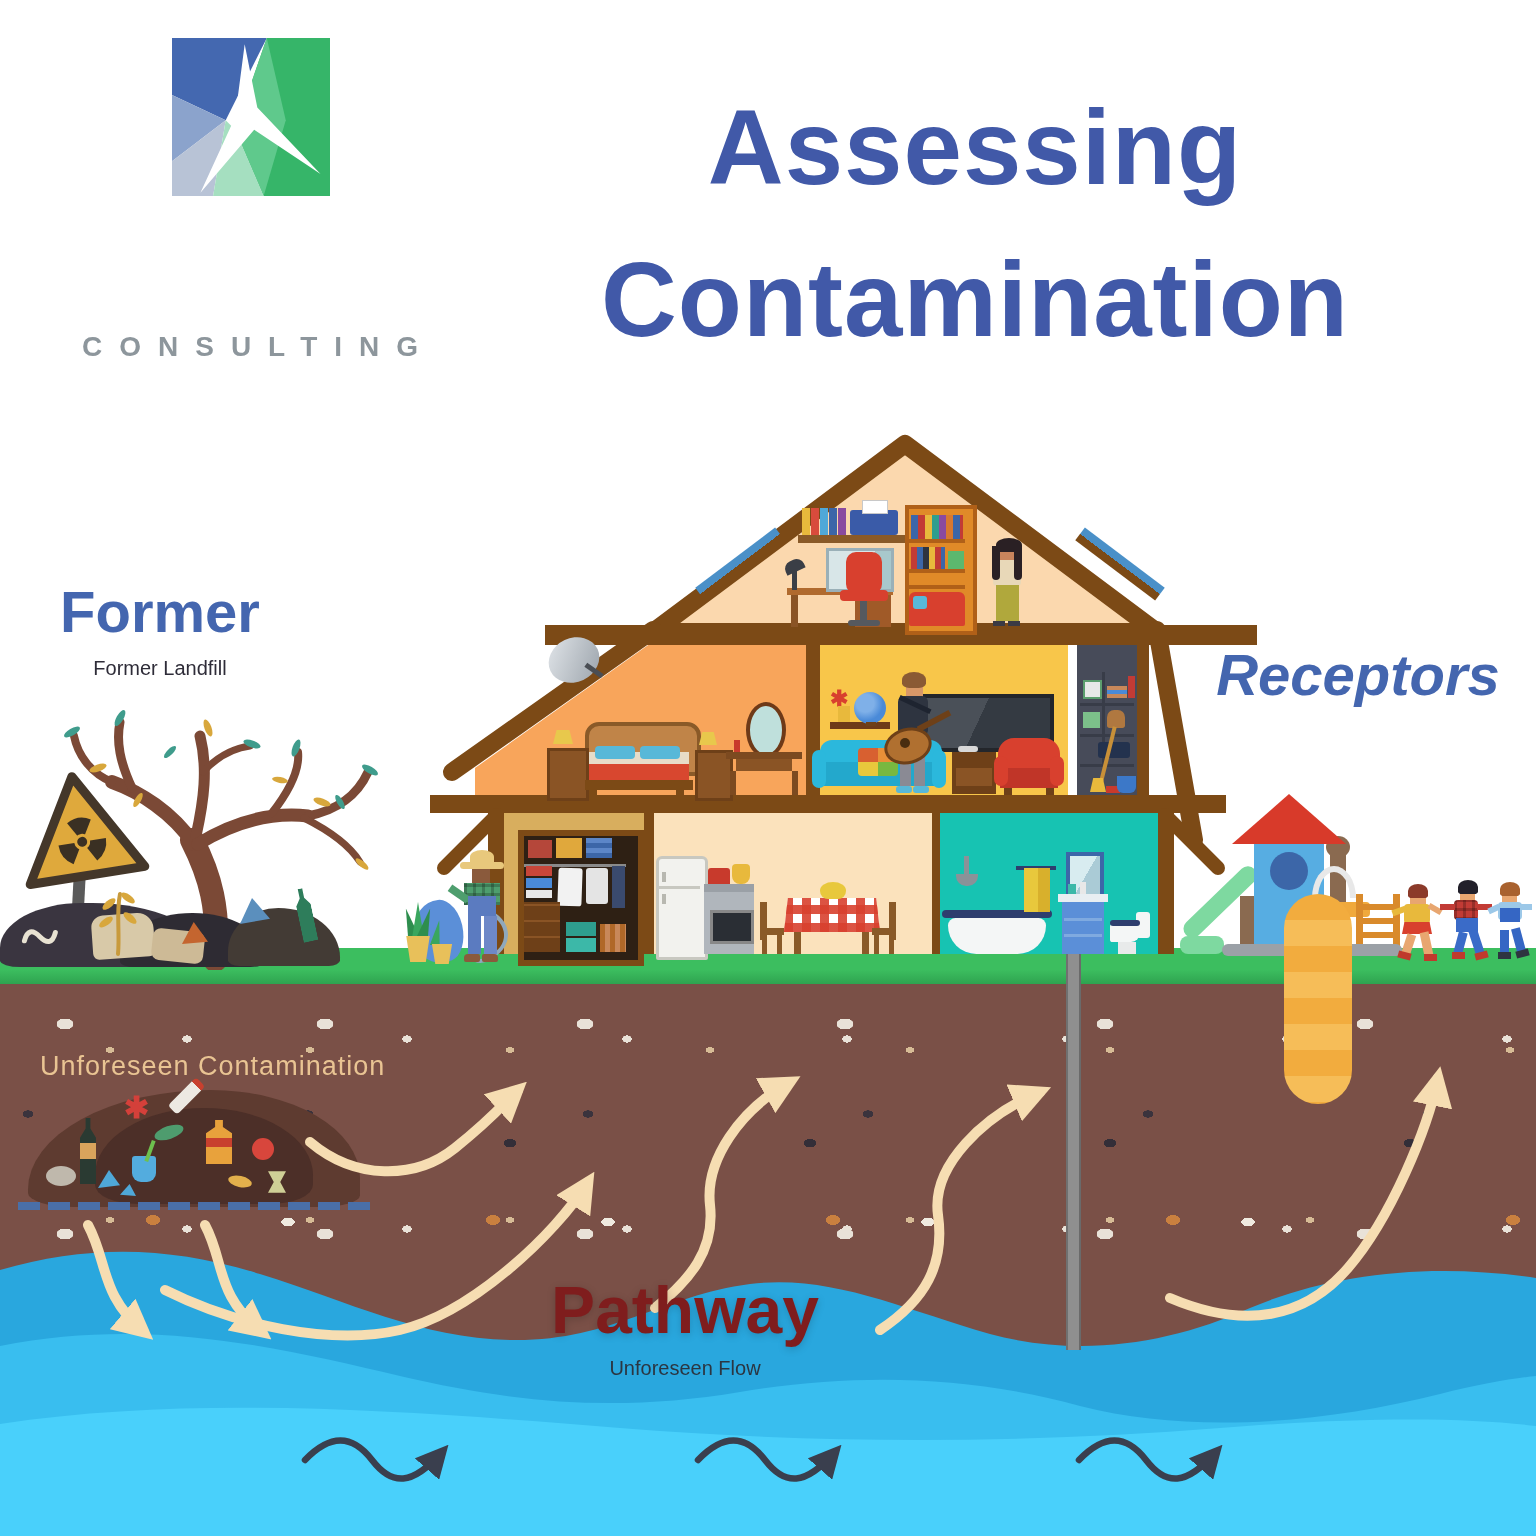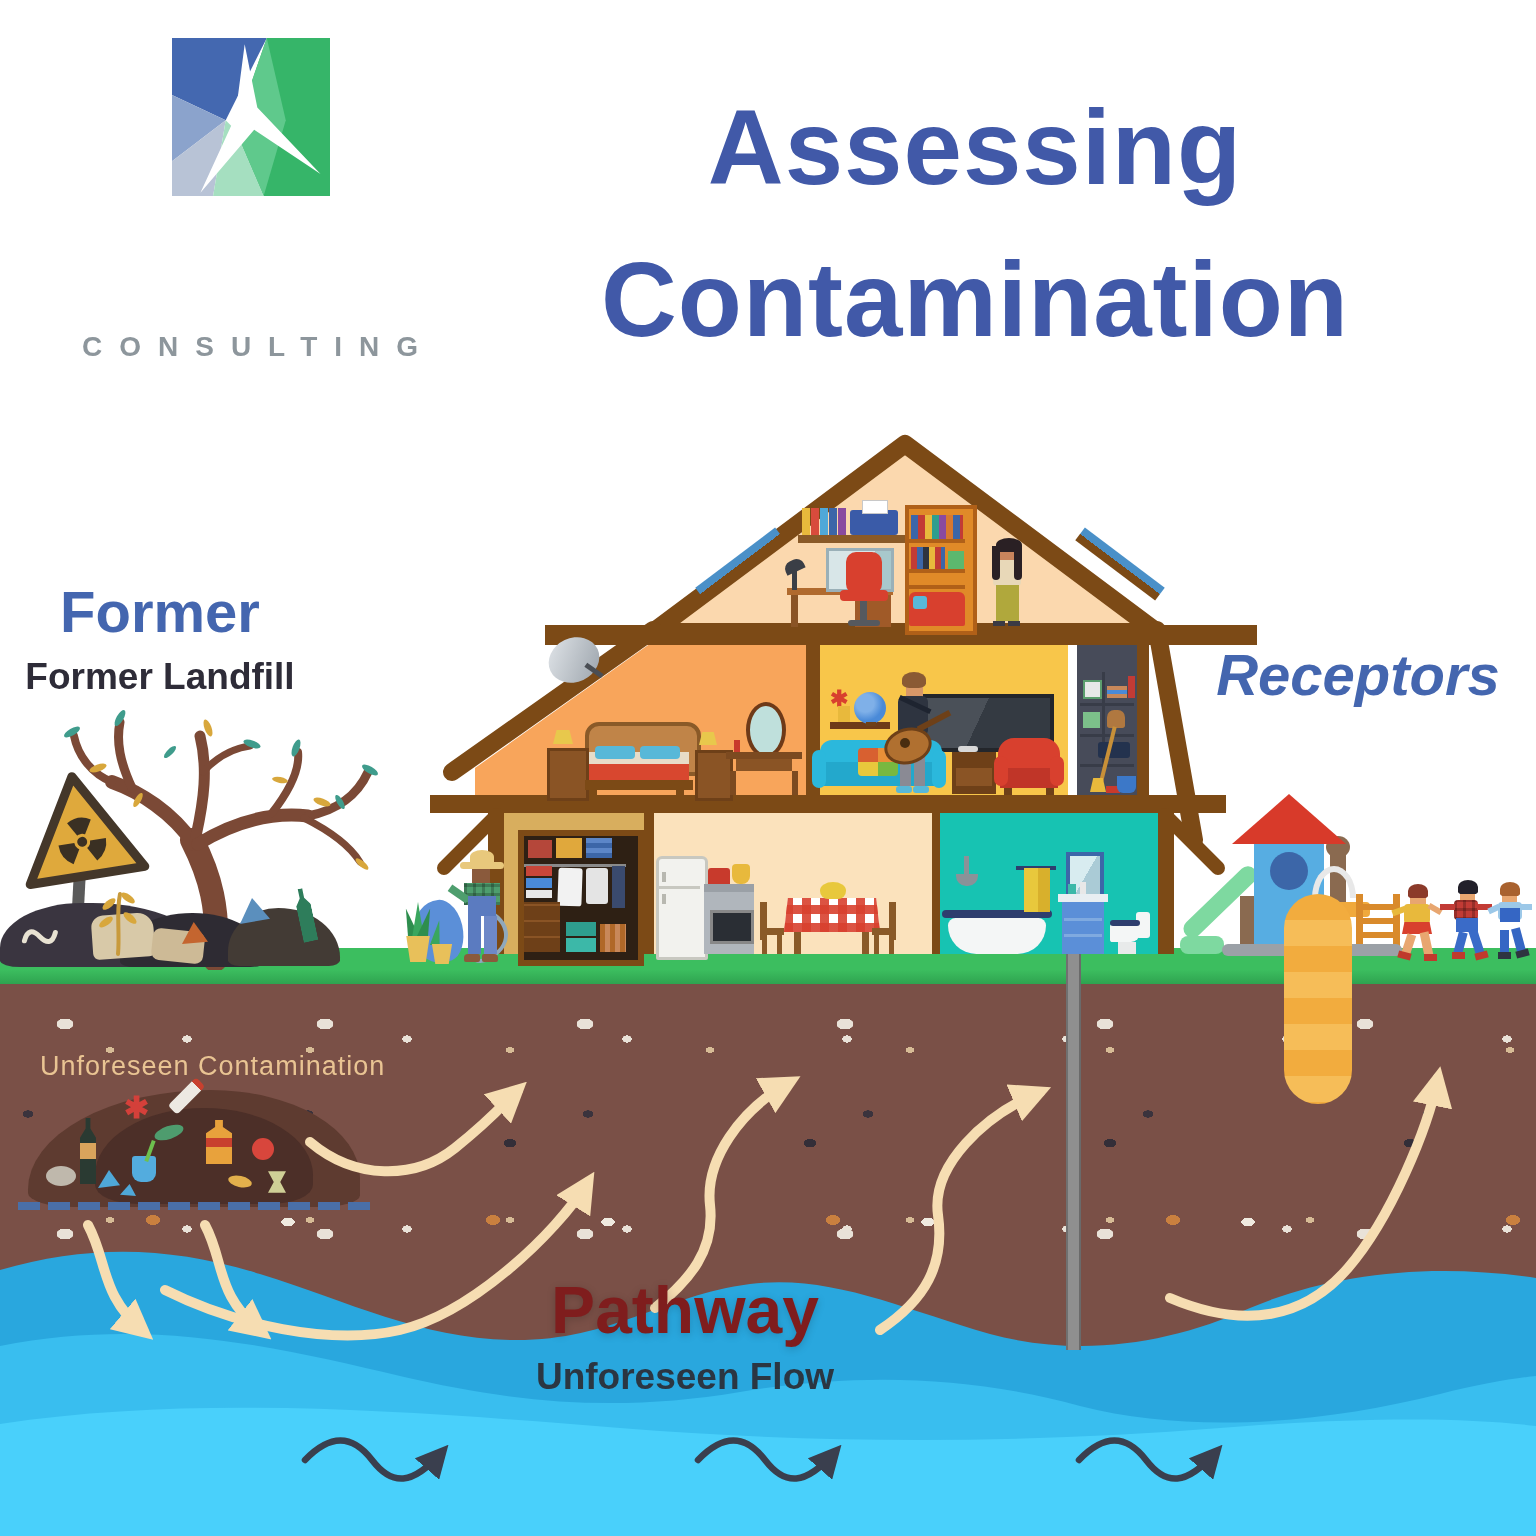--- a/index.html
+++ b/index.html
@@ -4,21 +4,21 @@
 <style>
   html,body{margin:0;padding:0;background:#fff;}
   .canvas{position:relative;width:1536px;height:1536px;background:#fff;overflow:hidden;
           font-family:"Liberation Sans",sans-serif;}
   .a{position:absolute;}
   .txt{position:absolute;text-align:center;line-height:1.05;}
   .title{font-size:105px;font-weight:bold;color:var(--title-blue,#4159A8);letter-spacing:1px;line-height:1.45;}
   .brand{font-size:64px;font-weight:bold;color:var(--brand-navy,#1C2B3A);letter-spacing:24px;text-indent:24px;}
   .tagline{font-size:28px;font-weight:bold;color:var(--tagline-gray,#8D969C);letter-spacing:17px;text-indent:17px;}
   .seclabel{font-size:58px;font-weight:bold;color:var(--label-blue,#4466AF);}
-  .sublabel{font-size:37px;font-weight:bold;color:var(--dark-text,#2E2C38);}
+  .sublabel{font-size:20px;font-weight:normal;color:var(--dark-text,#2E2C38);}
   .pathway{font-size:66px;font-weight:bold;color:#7f1d1d;text-shadow:0 2px 8px rgba(0,0,0,.18);}
   .soillabel{font-size:27px;color:var(--contam-label,#E9C493);letter-spacing:1px;text-align:left;}
   .soil{background-color:var(--soil-brown,#7A5047);
     background-image:
       radial-gradient(14px 9px at 25% 20%,#E9E2D8 60%,transparent 61%),
       radial-gradient(10px 7px at 70% 62%,#332E38 60%,transparent 61%),
       radial-gradient(12px 8px at 45% 85%,#C9803F 60%,transparent 61%),
       radial-gradient(8px 6px at 85% 30%,#E9E2D8 60%,transparent 61%),
       radial-gradient(9px 6px at 10% 55%,#3A333D 60%,transparent 61%),
       radial-gradient(7px 5px at 55% 40%,#D8BC96 60%,transparent 61%),

